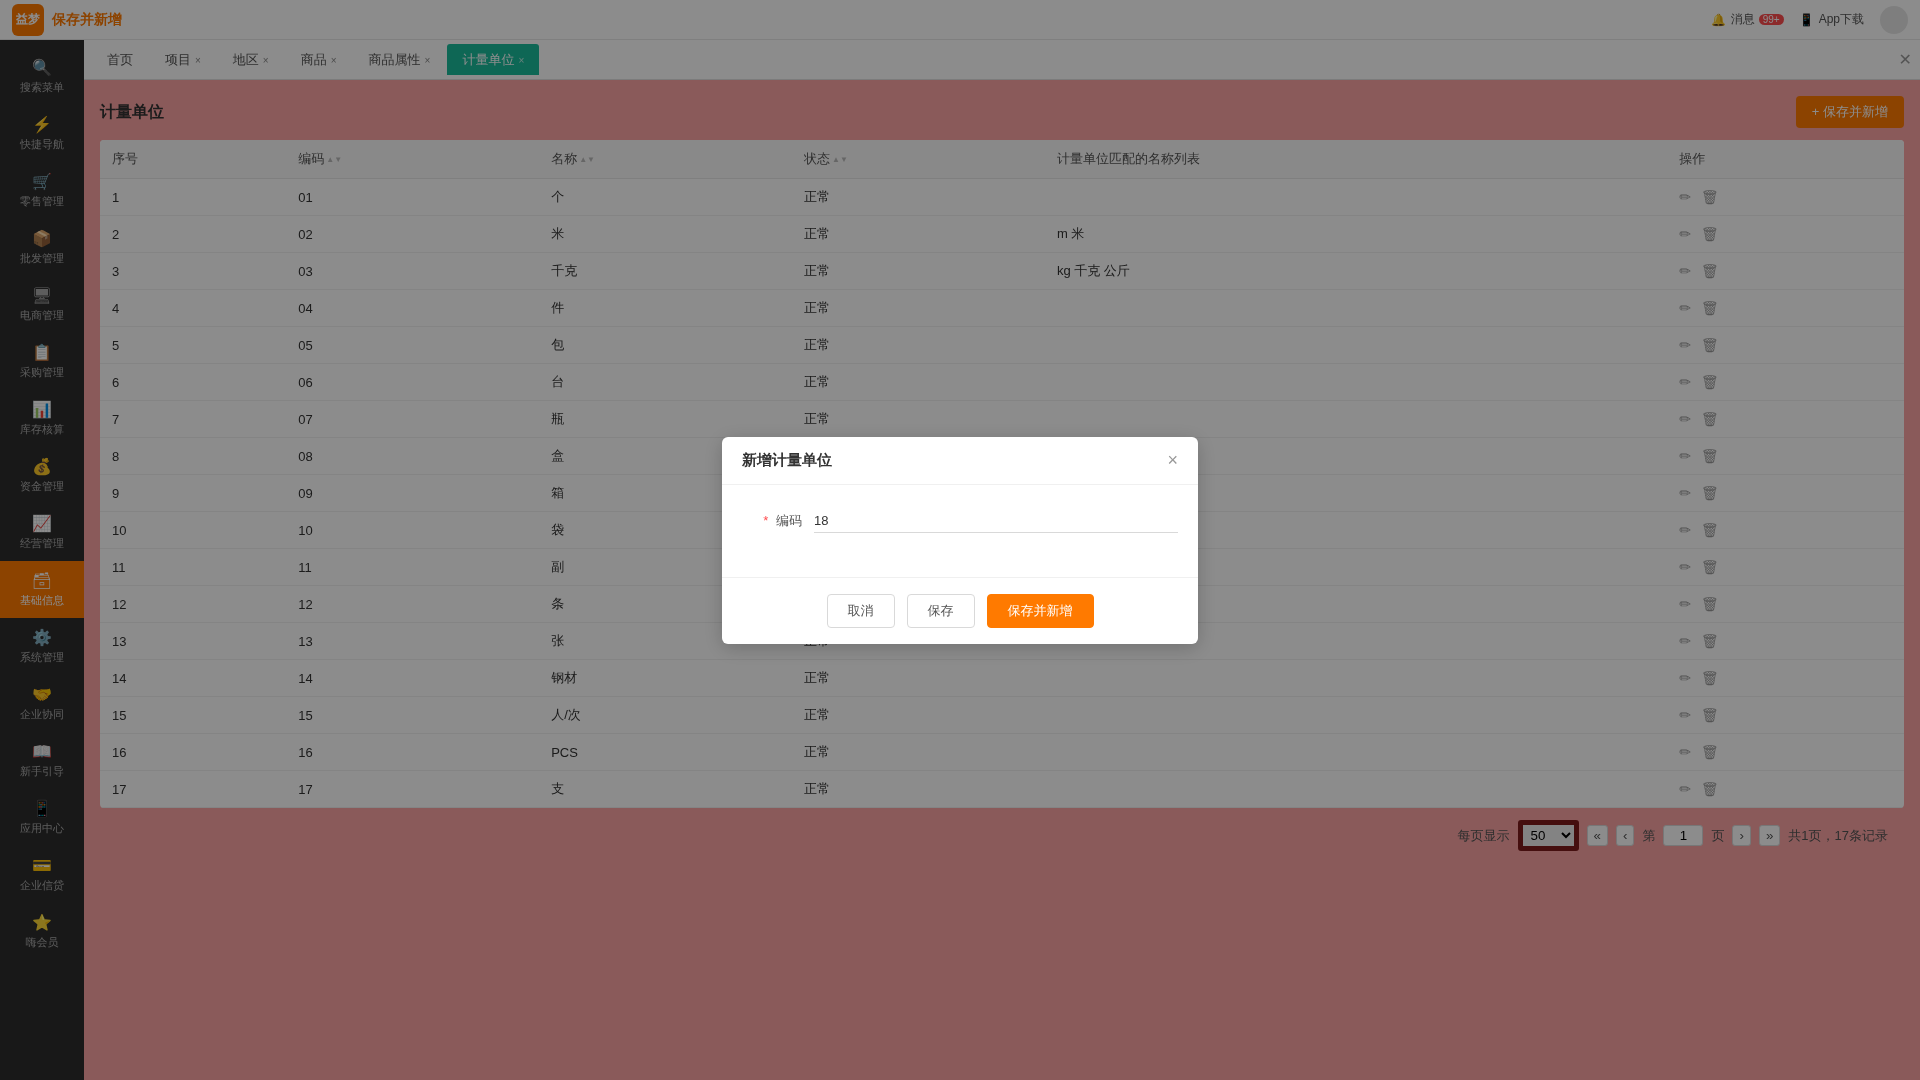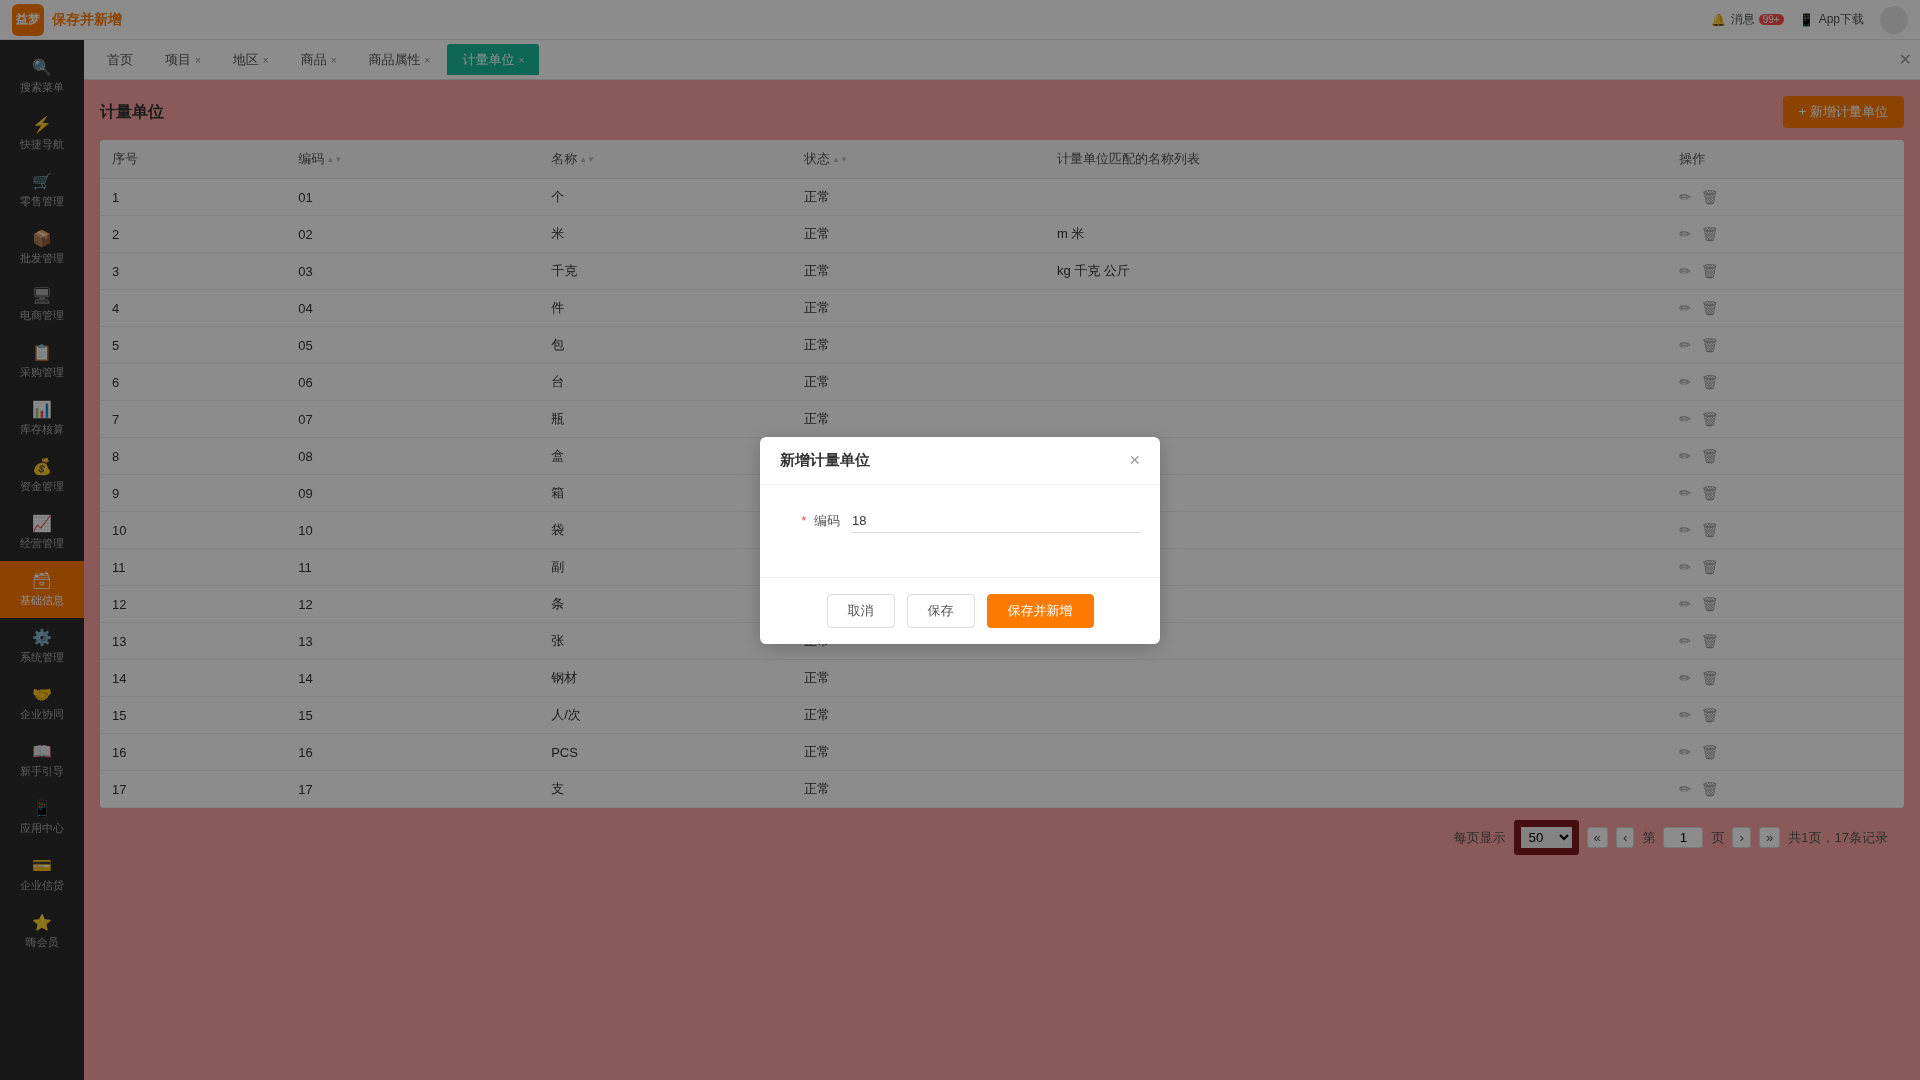--- a/index.html
+++ b/index.html
@@ -45,25 +45,25 @@
     .data-table td { border-bottom: 1px solid #f0f0f0; padding: 9px 12px; color: #333; font-size: 13px; }
     .sort-arrows { display: inline-flex; flex-direction: column; margin-left: 2px; font-size: 8px; color: #bbb; vertical-align: middle; }
     .status-normal { color: #52c41a; }
     .action-icons { display: flex; gap: 10px; }
     .action-icon { cursor: pointer; color: #999; font-size: 14px; }
 
     
     .pagination { display: flex; align-items: center; justify-content: flex-end; padding: 12px 16px; gap: 8px; font-size: 13px; color: #555; }
     .page-input { width: 40px; border: 1px solid #d9d9d9; border-radius: 3px; text-align: center; padding: 2px 4px; }
     .page-btn { cursor: pointer; color: #555; padding: 2px 6px; border: 1px solid #d9d9d9; border-radius: 3px; background: #fff; }
-    .per-page-select { border: 7px solid #7f1d1d; border-radius: 3px; padding: 2px 4px; }
+    .per-page-select { border: 5px solid #7f1d1d; border-radius: 3px; padding: 2px 4px; }
 
     
     .modal-overlay { position: fixed; top: 0; left: 0; width: 1920px; height: 1080px; background: rgba(0,0,0,0.45); z-index: 1000; display: flex; align-items: center; justify-content: center; }
-    .modal { background: #fff; border-radius: 6px; width: 400px; box-shadow: 0 4px 20px rgba(0,0,0,0.2); }
+    .modal { background: #fff; border-radius: 6px; width: 476px; box-shadow: 0 4px 20px rgba(0,0,0,0.2); }
     .modal-header { display: flex; align-items: center; justify-content: space-between; padding: 14px 20px; border-bottom: 1px solid #f0f0f0; }
     .modal-title { font-size: 15px; font-weight: bold; color: #333; }
     .modal-close { cursor: pointer; color: #999; font-size: 18px; line-height: 1; }
     .modal-body { padding: 24px 20px; }
     .form-row { display: flex; align-items: center; margin-bottom: 20px; }
     .form-label { width: 60px; text-align: right; margin-right: 12px; color: #555; font-size: 13px; }
     .required-star { color: #ff4d4f; margin-right: 4px; }
     .form-input { flex: 1; border: none; border-bottom: 1px solid #d9d9d9; padding: 4px 0; font-size: 13px; outline: none; color: #333; }
     .form-input.has-value { border-bottom-color: #d9d9d9; }
     .form-input::placeholder { color: #bbb; }
@@ -196,21 +196,21 @@
           <span>计量单位</span>
           <span class="tab-close">×</span>
         </div>
         <span class="tab-close-all">✕</span>
       </div>
 
       <div class="page-content">
 
         <div class="page-header">
           <h2 class="page-title">计量单位</h2>
-          <button class="add-btn">+ 新增计量单位</button>
+          <button class="add-btn">+ 保存并新增</button>
         </div>
 
         <table class="data-table">
           <thead>
             <tr>
               <th><span>序号</span></th>
               <th><span>编码</span><span class="sort-arrows">▲▼</span></th>
               <th><span>名称</span><span class="sort-arrows">▲▼</span></th>
               <th><span>状态</span><span class="sort-arrows">▲▼</span></th>
               <th><span>计量单位匹配的名称列表</span></th>

